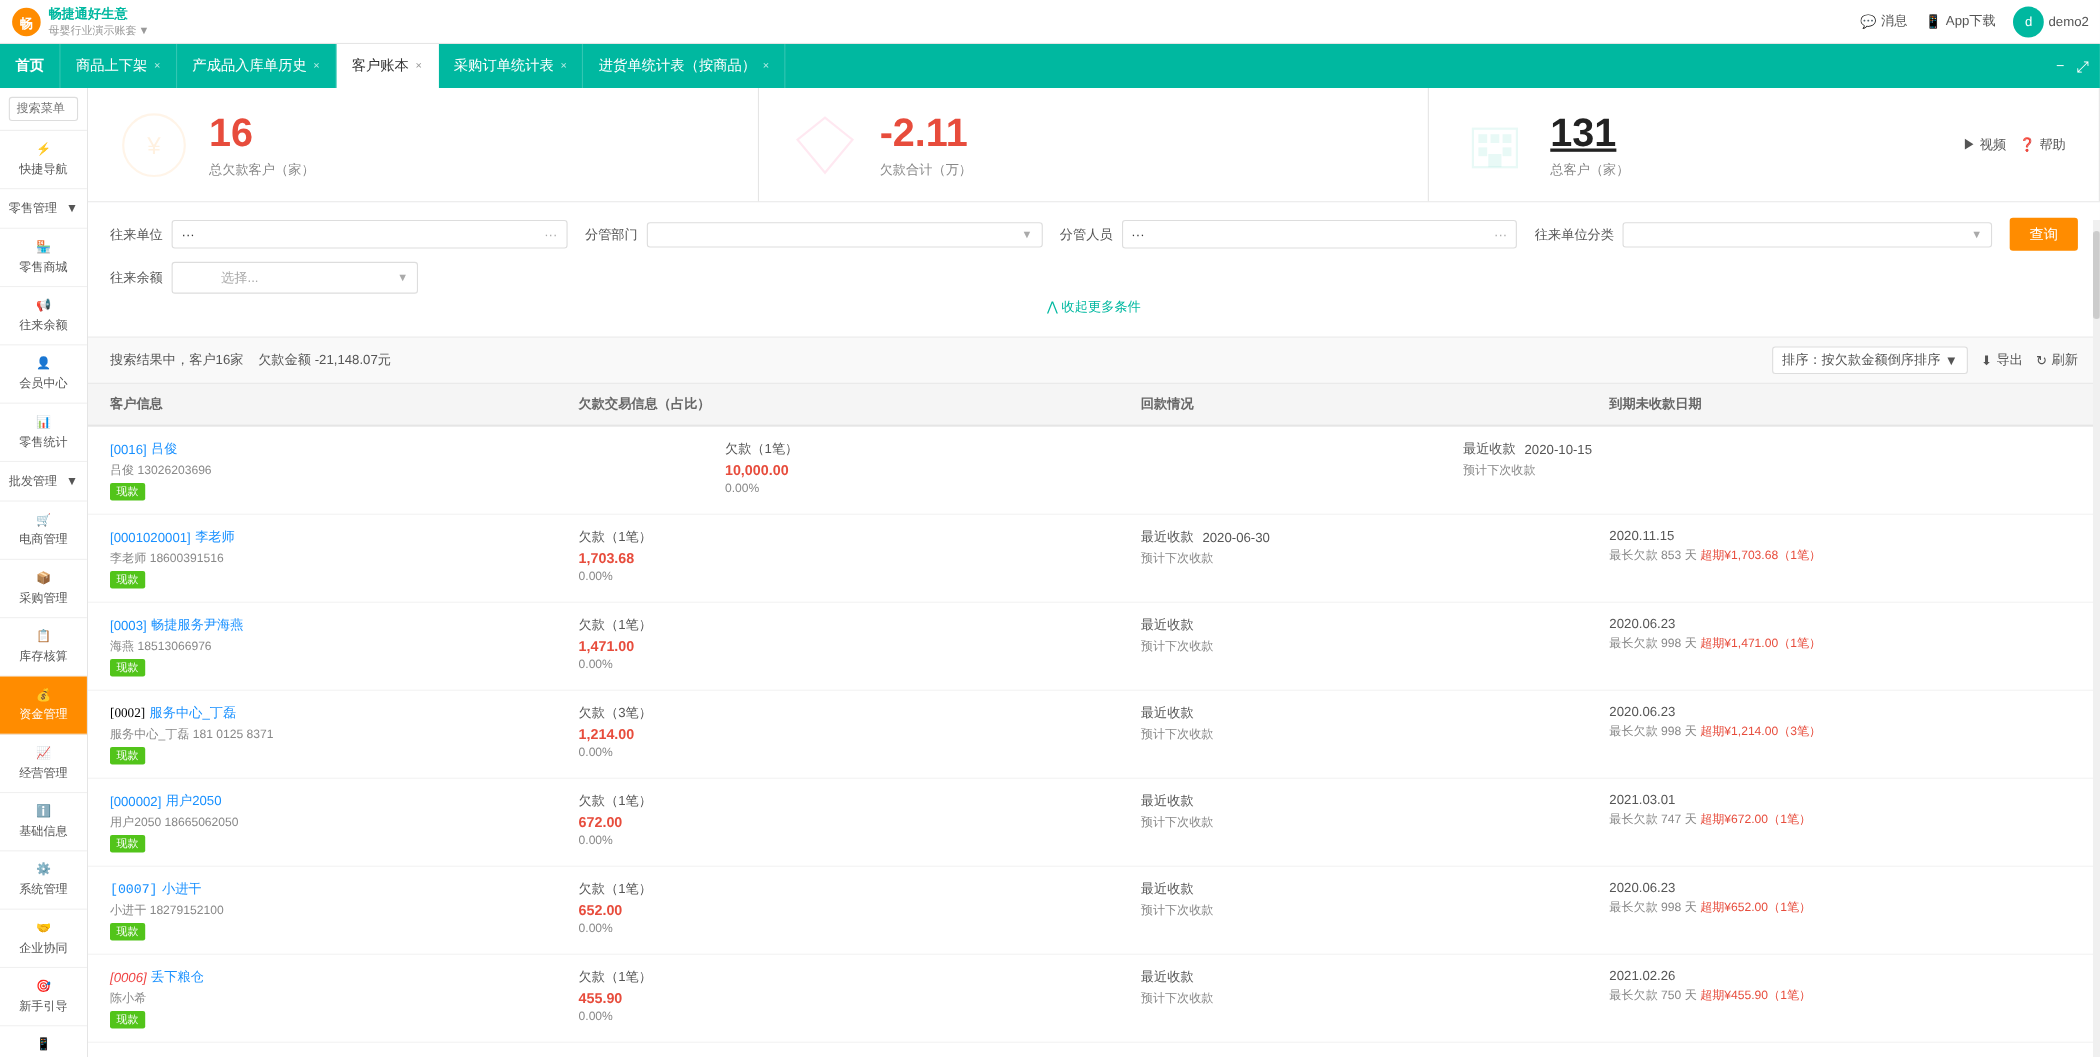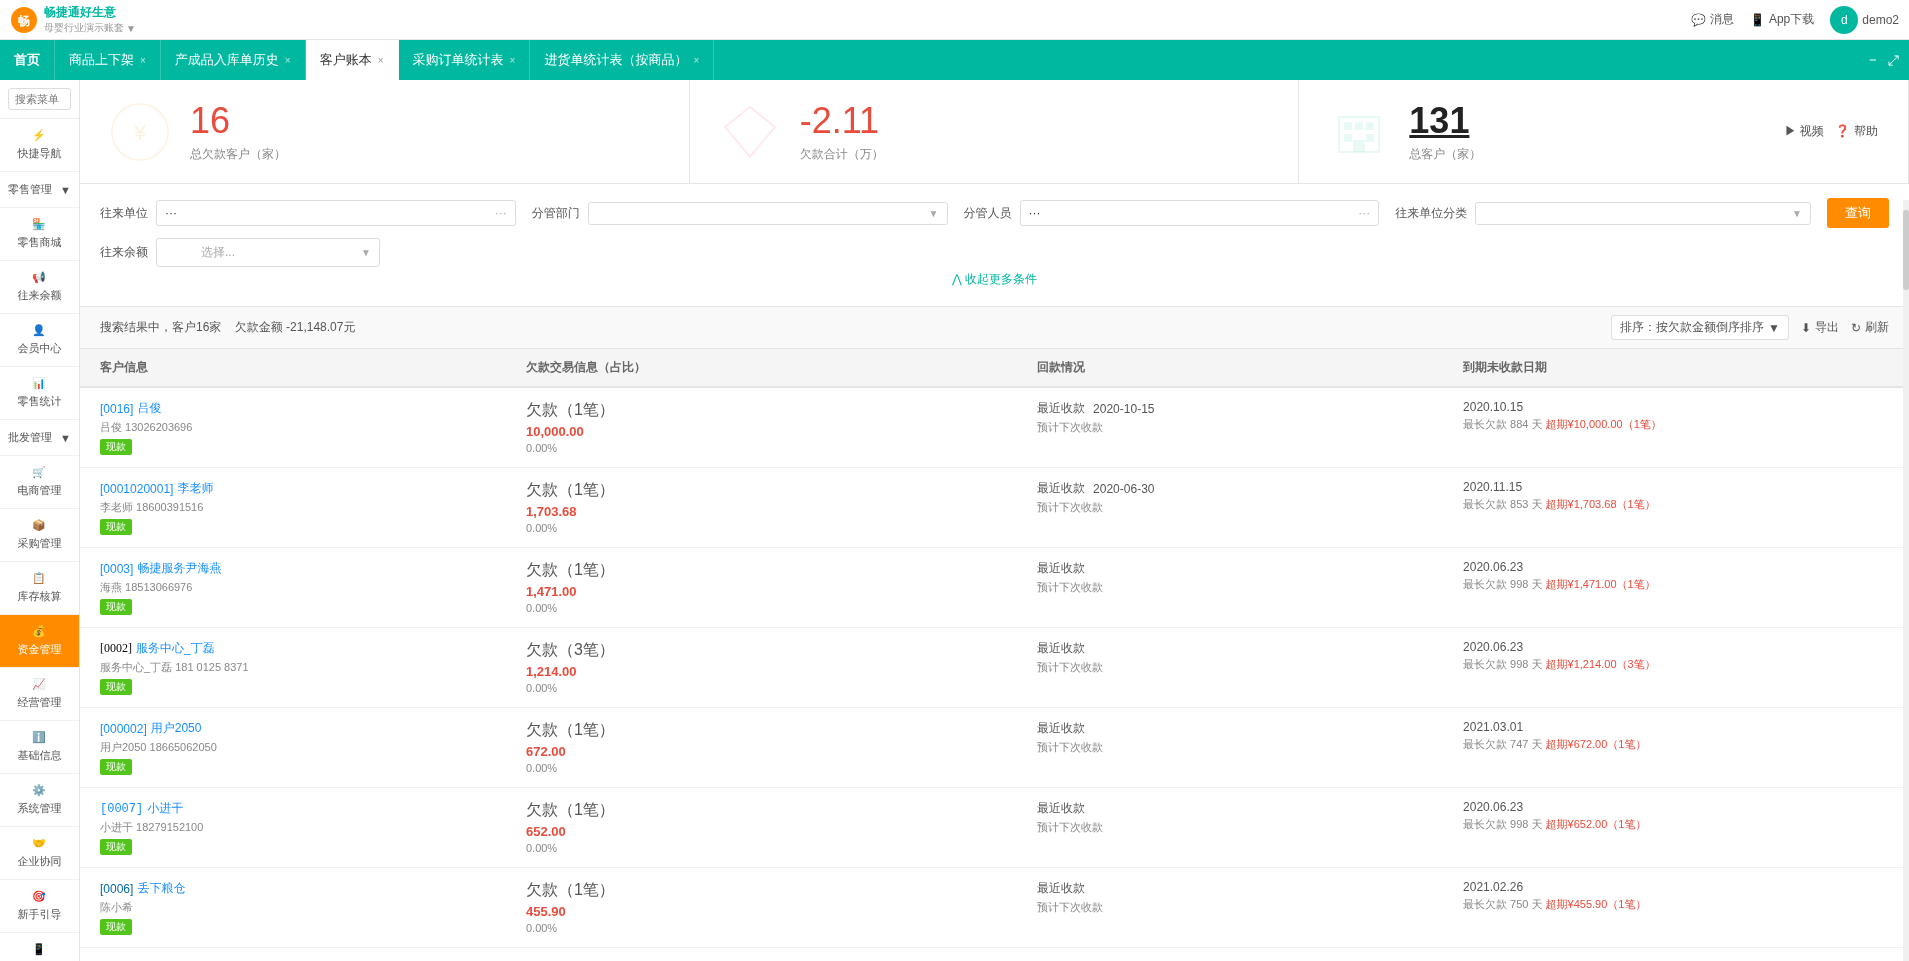--- a/index.html
+++ b/index.html
@@ -35,21 +35,21 @@
 
     
     .content { flex: 1; overflow-y: auto; background: #f0f2f5; }
 
     
     .summary-cards { display: flex; background: #fff; margin: 0; border-bottom: 1px solid #e5e5e5; }
     .summary-card { flex: 1; display: flex; align-items: center; padding: 20px 30px; gap: 20px; border-right: 1px solid #e5e5e5; }
     .summary-card-icon { width: 60px; height: 60px; display: flex; align-items: center; justify-content: center; }
     .summary-card-icon svg { opacity: 0.3; }
     .summary-card-body { display: flex; flex-direction: column; gap: 4px; }
-    .summary-card-number { font-size: 36px; font-weight: normal; }
+    .summary-card-number { font-size: 36px; font-weight: bold; }
     .summary-card-number.red { color: #e74c3c; }
     .summary-card-number.dark { color: #222; font-weight: bold; text-decoration: underline; }
     .summary-card-label { font-size: 12px; color: #888; }
     .summary-card-right-actions { margin-left: auto; display: flex; align-items: center; gap: 12px; font-size: 12px; color: #555; }
 
     
     .filter-area { background: #fff; padding: 14px 20px; border-bottom: 1px solid #e5e5e5; }
     .filter-row { display: flex; align-items: center; gap: 16px; margin-bottom: 10px; }
     .filter-item { display: flex; align-items: center; gap: 8px; flex: 1; }
     .filter-label { font-size: 12px; color: #555; white-space: nowrap; }
@@ -74,21 +74,21 @@
     .col-return { flex: 2.5; }
     .col-due { flex: 2.5; }
 
     .table-row { display: flex; padding: 12px 20px; border-bottom: 1px solid #f0f0f0; background: #fff; align-items: flex-start; }
     .customer-info { flex: 2.5; }
     .customer-name { color: #1890ff; font-size: 12px; cursor: pointer; display: flex; align-items: center; gap: 4px; }
     .customer-sub { font-size: 11px; color: #888; margin-top: 3px; }
     .tag-green { background: #52c41a; color: #fff; font-size: 10px; padding: 1px 6px; border-radius: 2px; margin-top: 4px; display: inline-block; }
 
     .debt-info { flex: 3; }
-    .debt-count { font-size: 16px; color: #555; }
+    .debt-count { font-size: 12px; color: #555; }
     .debt-amount { color: #e74c3c; font-size: 13px; font-weight: bold; margin-top: 3px; }
     .debt-percent { font-size: 11px; color: #888; margin-top: 3px; }
 
     .return-info { flex: 2.5; }
     .return-date { font-size: 12px; color: #555; display: flex; align-items: center; gap: 8px; }
     .return-next { font-size: 11px; color: #888; margin-top: 3px; }
 
     .due-info { flex: 2.5; }
     .due-date { font-size: 12px; color: #555; }
     .due-overdue { font-size: 11px; color: #888; margin-top: 3px; }
@@ -383,27 +383,20 @@
             <div class="debt-amount">10,000.00</div>
             <div class="debt-percent">0.00%</div>
           </div>
           <div class="return-info col-return">
             <div class="return-date">
               <span>最近收款</span>
               <span>2020-10-15</span>
             </div>
             <div class="return-next">预计下次收款</div>
           </div>
-          <div class="due-info col-due">
-            <div class="due-date">2020.10.15</div>
-            <div class="due-overdue">
-              <span>最长欠款 884 天</span>
-              <span class="overdue-link">超期¥10,000.00（1笔）</span>
-            </div>
-          </div>
         </div>
 
         <div class="table-row">
           <div class="customer-info col-customer">
             <div class="customer-name">
               <span style="color:#1890ff;">[0001020001]</span>
                 <span style="color:#1890ff;">李老师</span>
             </div>
             <div class="customer-sub">李老师 18600391516</div>
             <span class="tag-green">现款</span>
@@ -545,21 +538,21 @@
             <div class="due-overdue">
               <span>最长欠款 998 天</span>
               <span class="overdue-link">超期¥652.00（1笔）</span>
             </div>
           </div>
         </div>
 
         <div class="table-row">
           <div class="customer-info col-customer">
             <div class="customer-name">
-              <span style="color:#0369a1;">[0006]</span>
+              <span style="color:#ef4444;font-style:italic;">[0006]</span>
                 <span style="color:#1890ff;">丢下粮仓</span>
             </div>
             <div class="customer-sub">陈小希</div>
             <span class="tag-green">现款</span>
           </div>
           <div class="debt-info col-debt">
             <div class="debt-count">欠款（1笔）</div>
             <div class="debt-amount">455.90</div>
             <div class="debt-percent">0.00%</div>
           </div>

